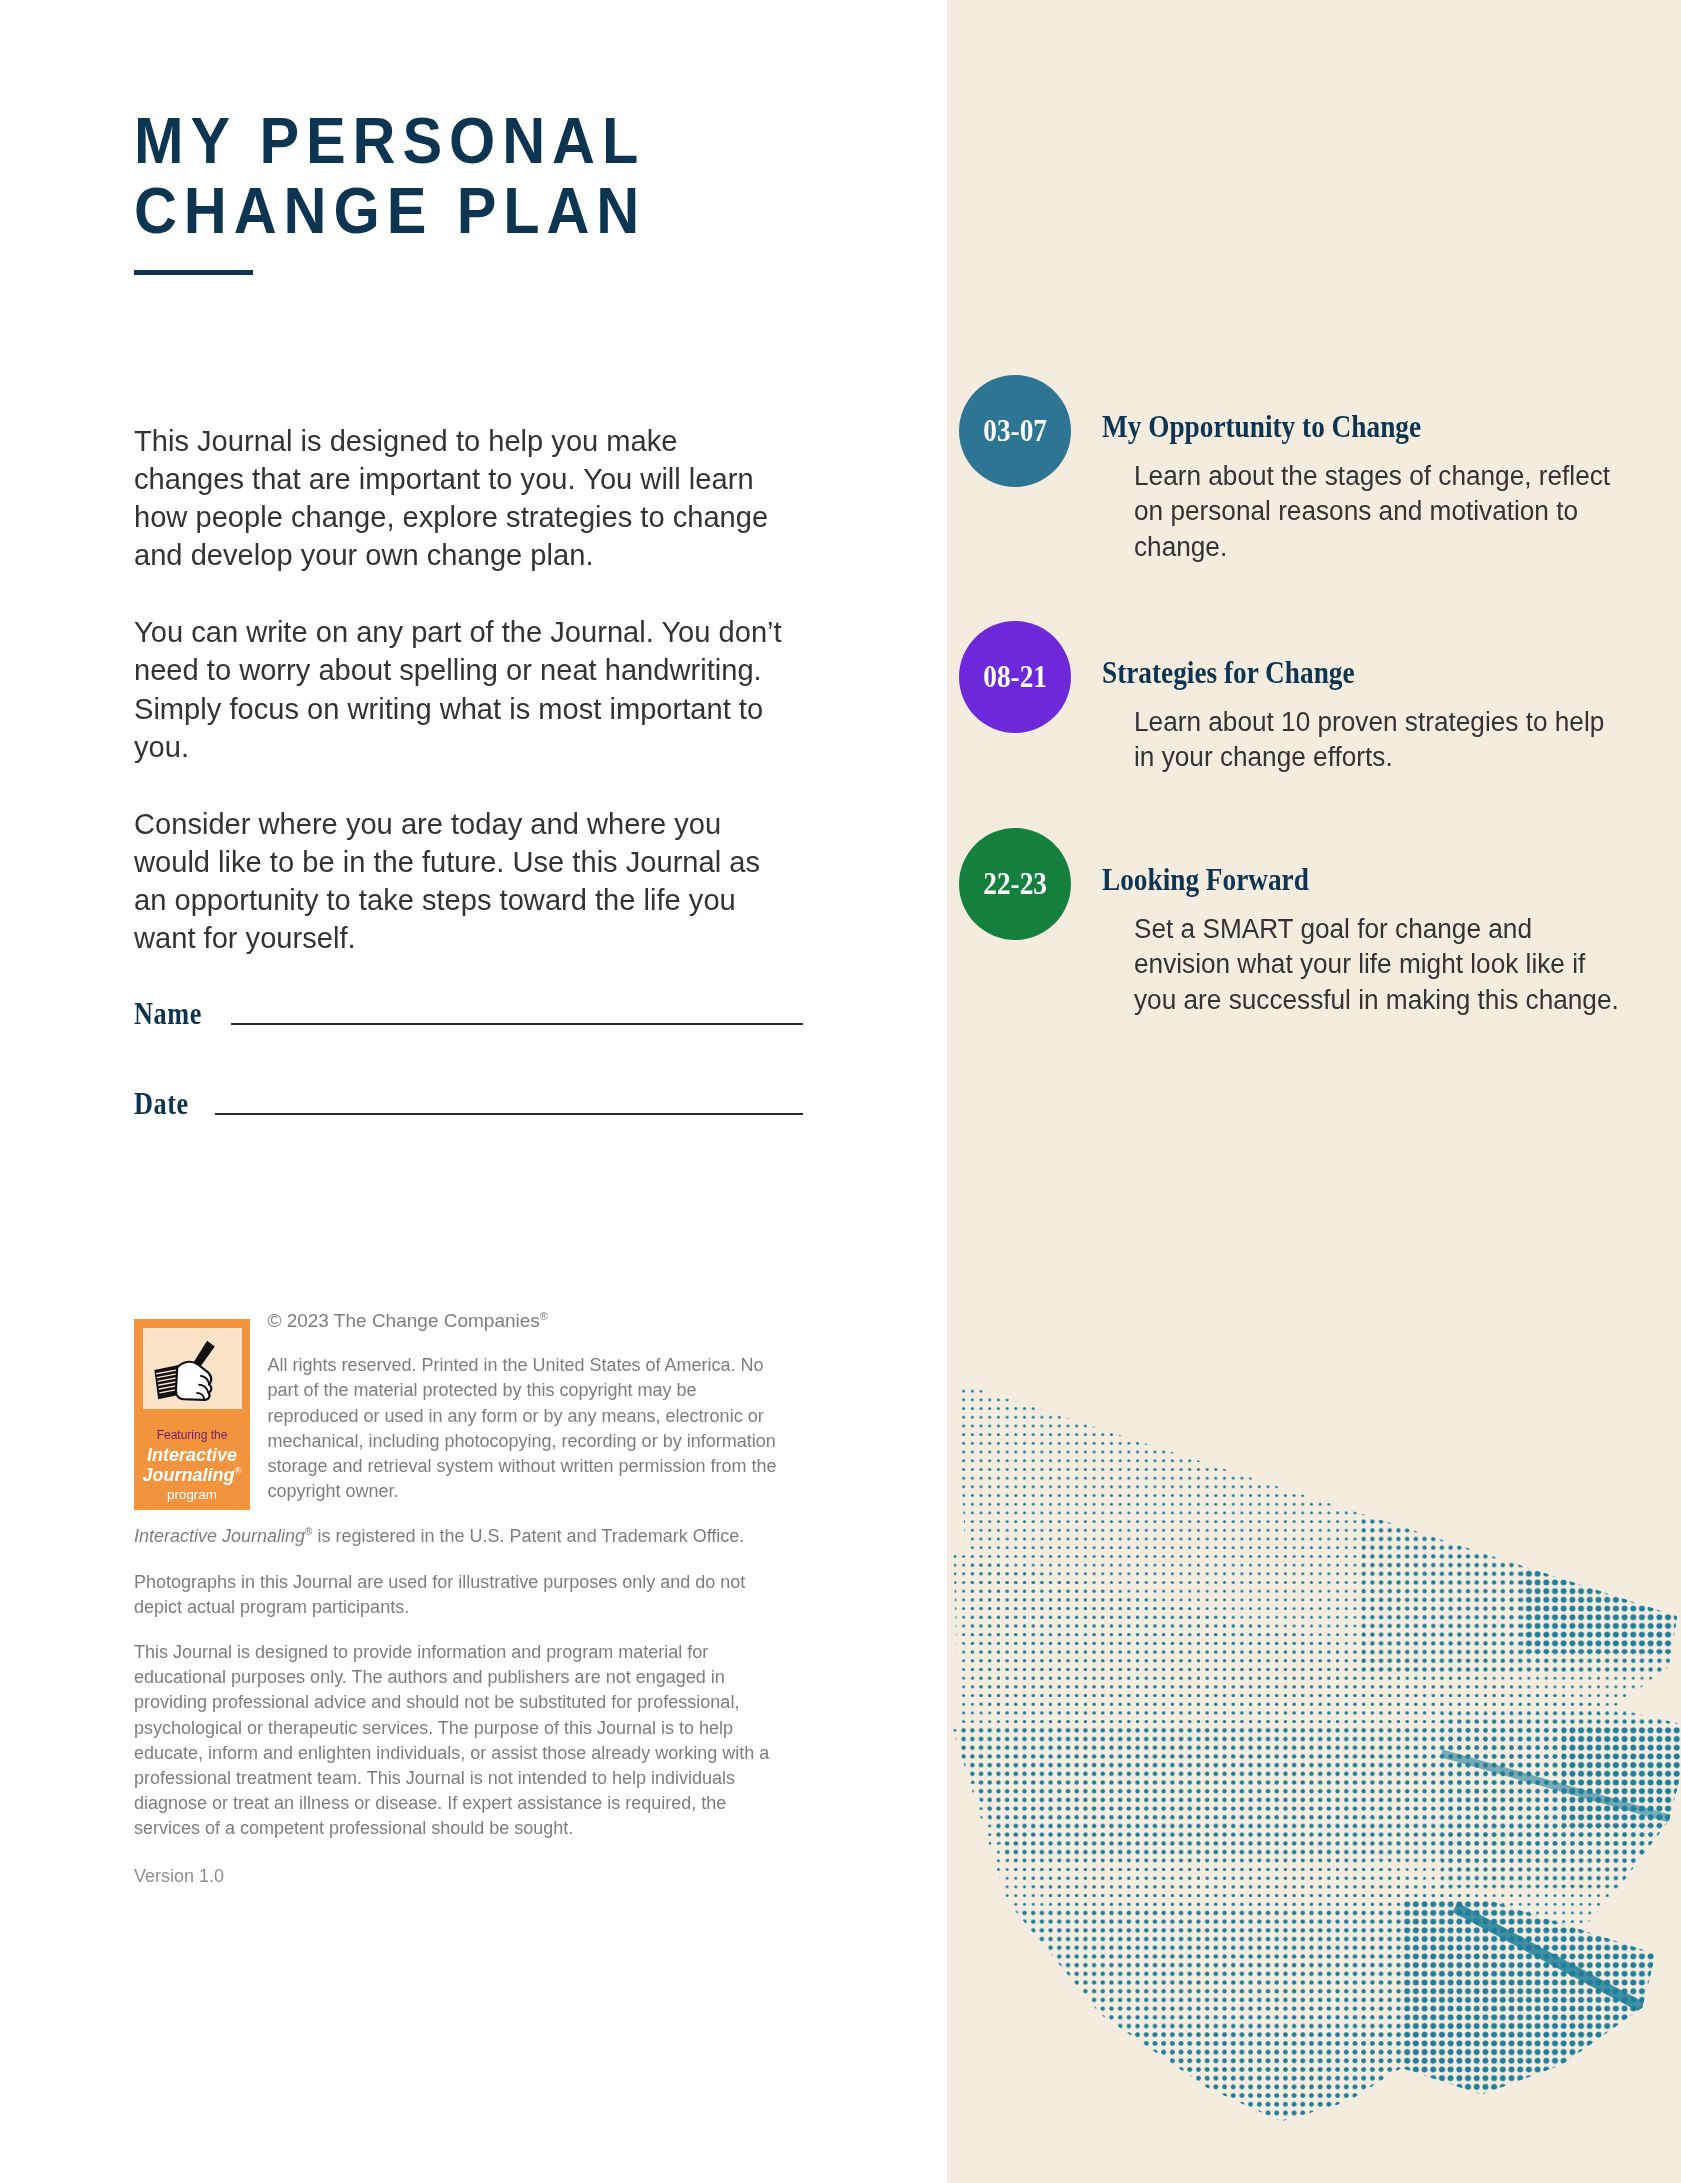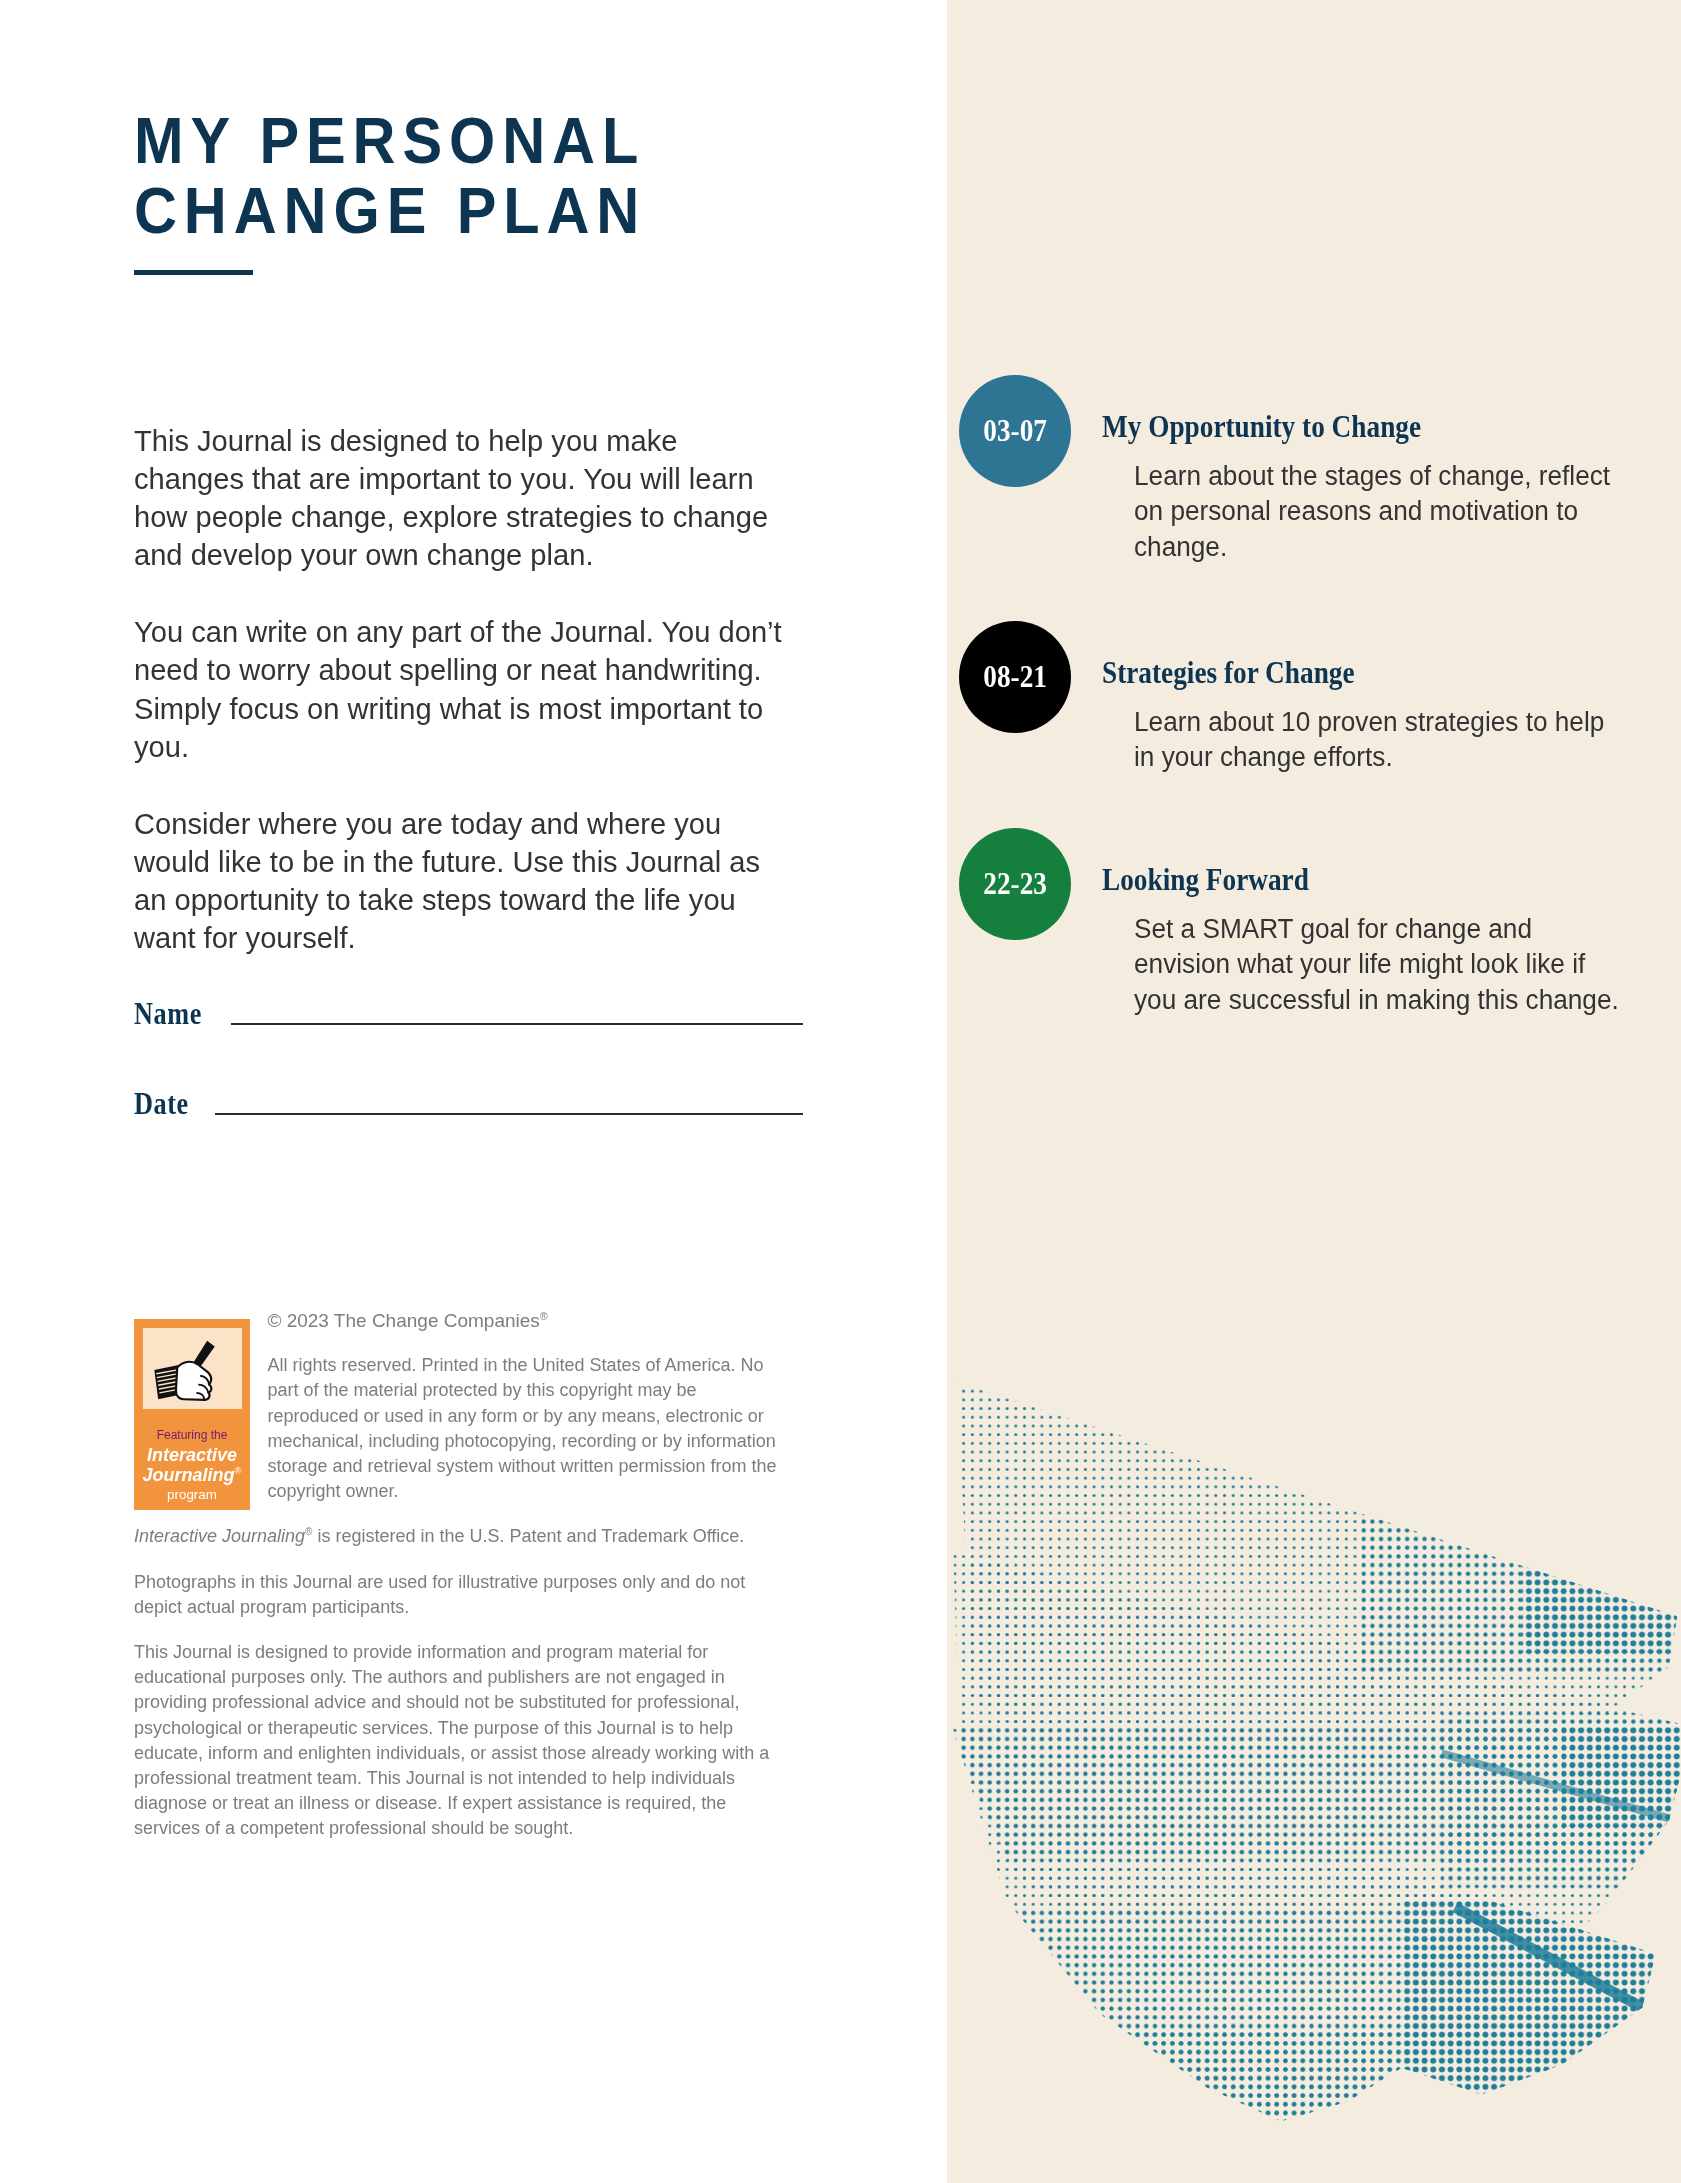--- a/index.html
+++ b/index.html
@@ -323,37 +323,38 @@
       <div class="copy-line"><span>© 2023 The Change Companies</span><sup>®</sup></div>
 
       <p class="body">All rights reserved. Printed in the United States of America. No part of the material protected by this copyright may be reproduced or used in any form or by any means, electronic or mechanical, including photocopying, recording or by information storage and retrieval system without written permission from the copyright owner.</p>
 
       <p class="body"><em><span>Interactive Journaling</span><sup>®</sup></em><span> is registered in the U.S. Patent and Trademark Office.</span></p>
 
       <p class="body">Photographs in this Journal are used for illustrative purposes only and do not depict actual program participants.</p>
 
       <p class="body">This Journal is designed to provide information and program material for educational purposes only. The authors and publishers are not engaged in providing professional advice and should not be substituted for professional, psychological or therapeutic services. The purpose of this Journal is to help educate, inform and enlighten individuals, or assist those already working with a professional treatment team. This Journal is not intended to help individuals diagnose or treat an illness or disease. If expert assistance is required, the services of a competent professional should be sought.</p>
 
+      <p class="version">Version 1.0</p>
     </div>
   </div>
 
   <div class="toc">
 
     <div class="toc-item i0">
       <div class="toc-badge" style="background:#2e7593">
         <span>03-07</span>
       </div>
       <div class="toc-text">
         <div class="toc-heading">My Opportunity to Change</div>
         <div class="toc-desc">Learn about the stages of change, reflect on personal reasons and motivation to change.</div>
       </div>
     </div>
 
     <div class="toc-item i1">
-      <div class="toc-badge" style="background:#000000">
+      <div class="toc-badge" style="background:#6d28d9">
         <span>08-21</span>
       </div>
       <div class="toc-text">
         <div class="toc-heading">Strategies for Change</div>
         <div class="toc-desc">Learn about 10 proven strategies to help in your change efforts.</div>
       </div>
     </div>
 
     <div class="toc-item i2">
       <div class="toc-badge" style="background:#15803d">

